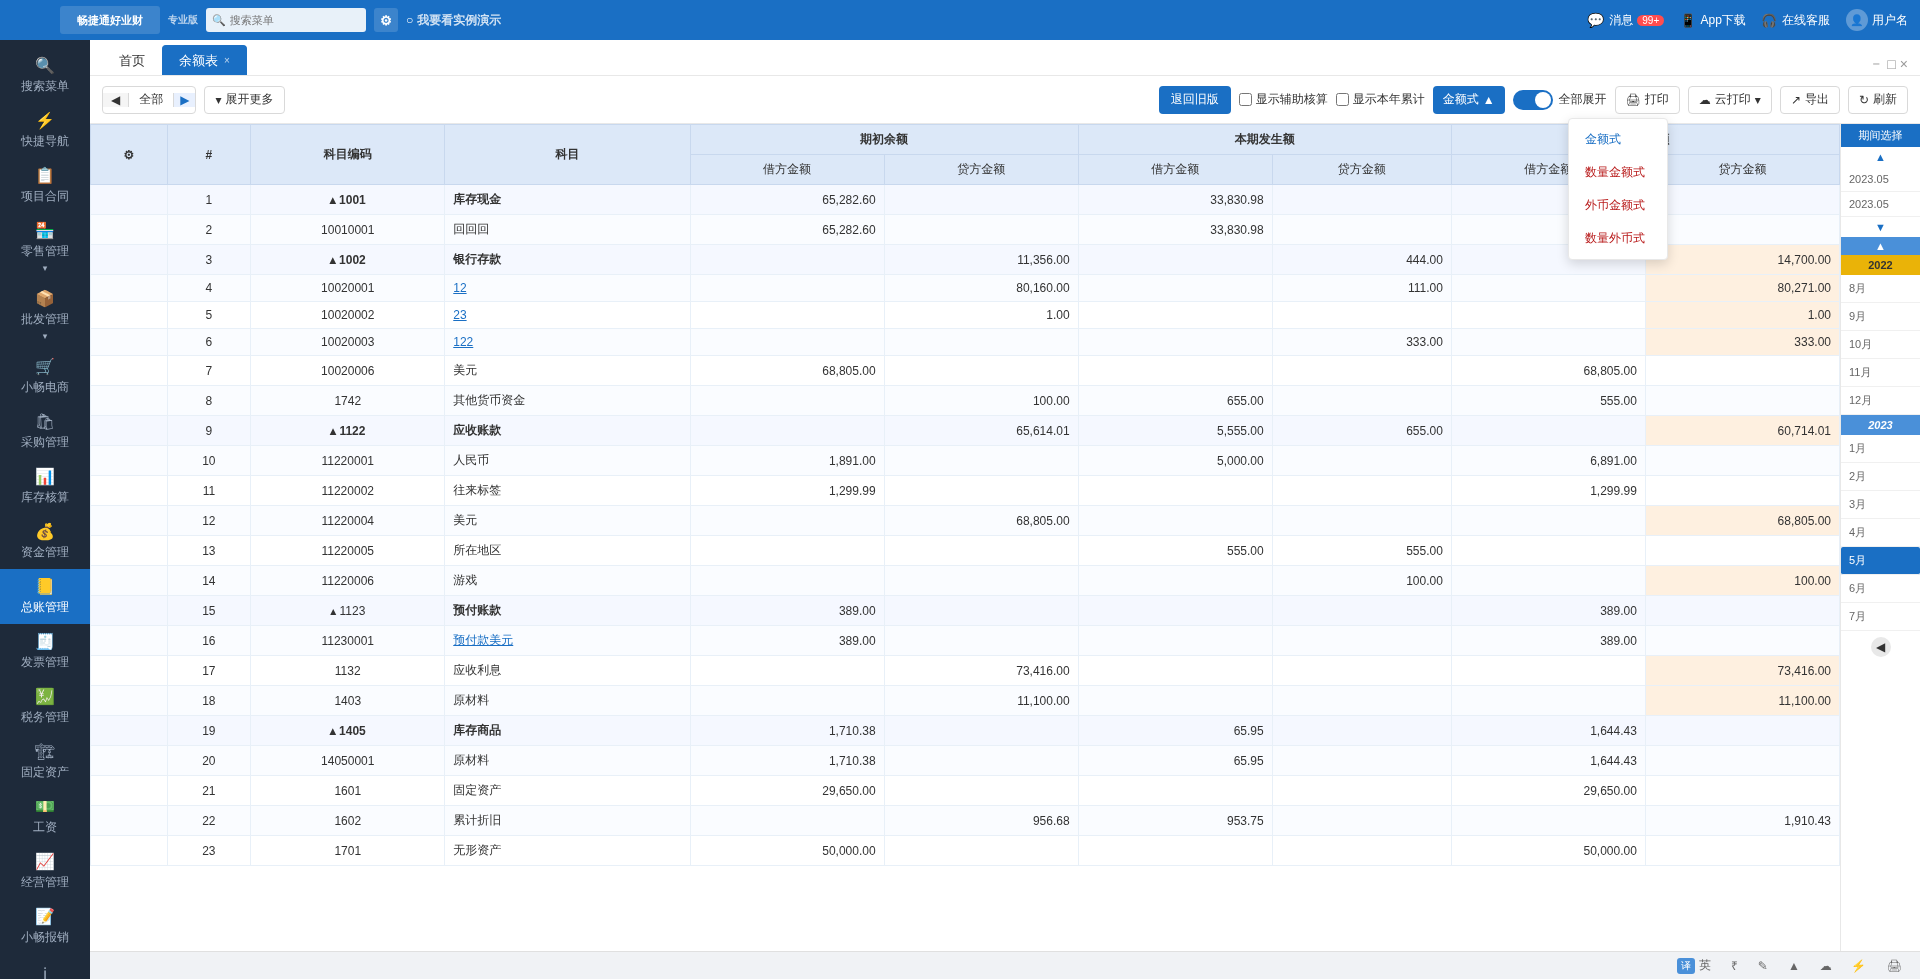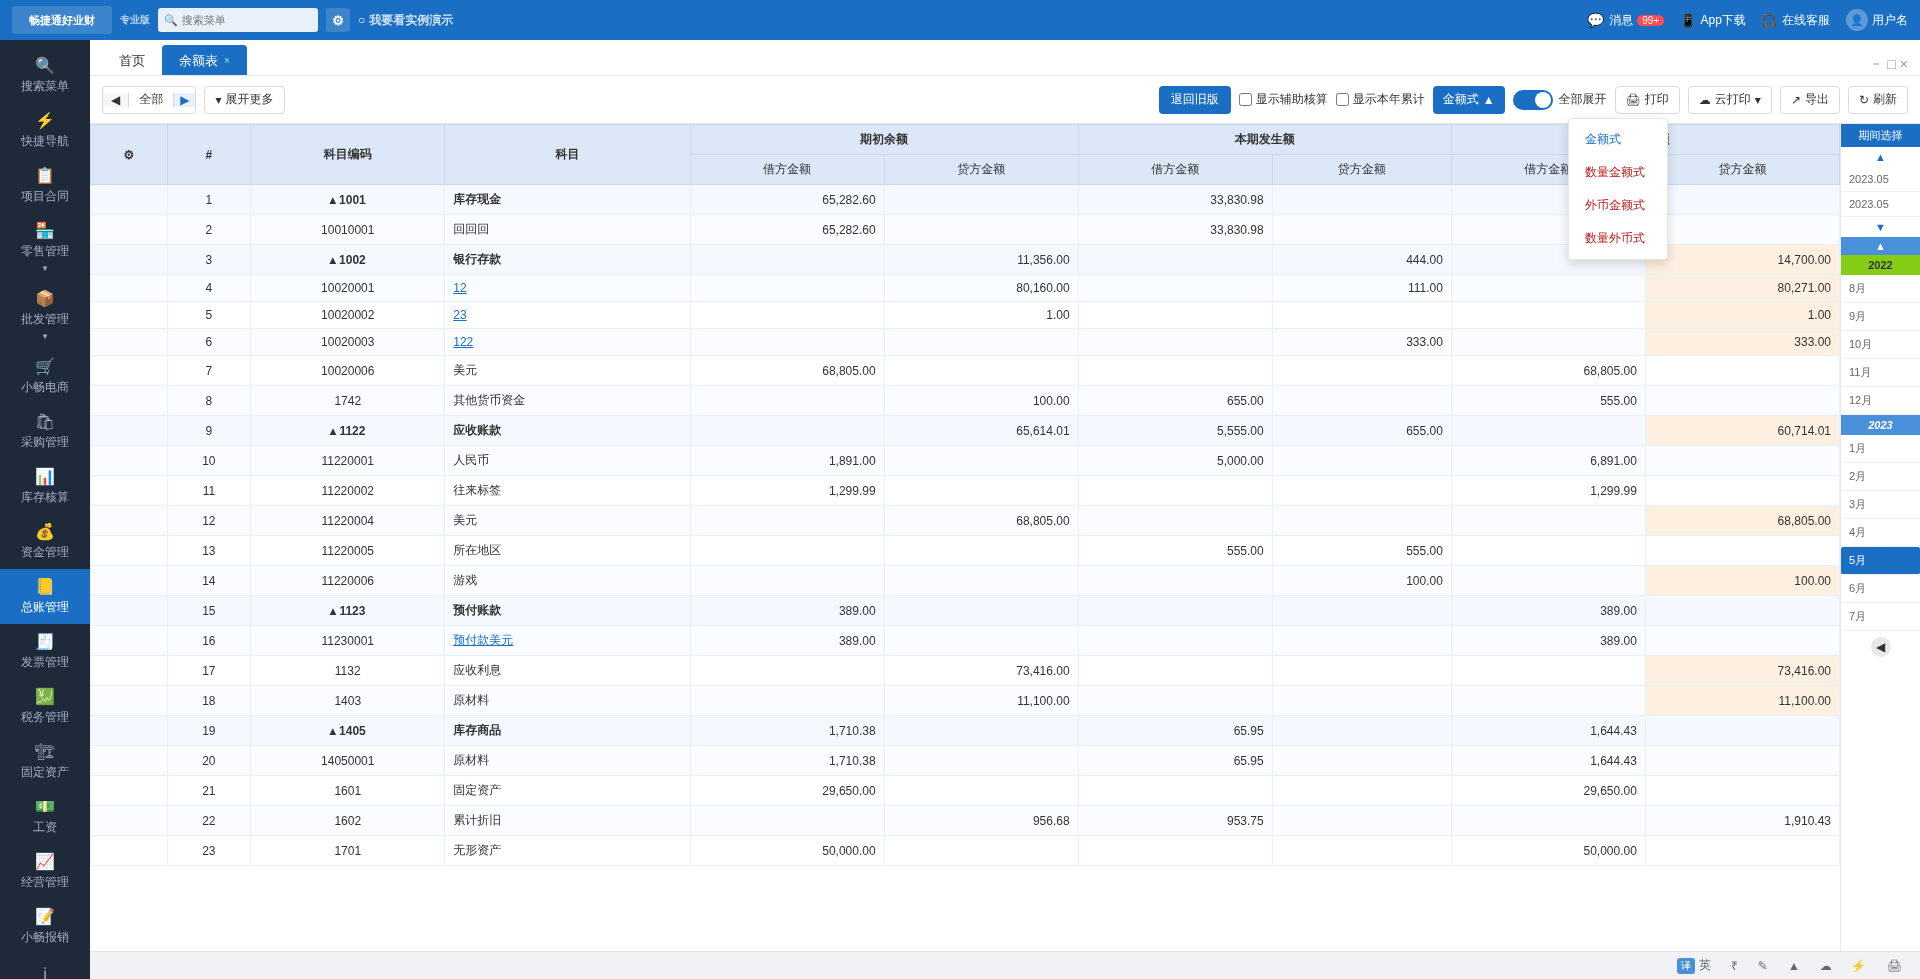--- a/index.html
+++ b/index.html
@@ -8,21 +8,21 @@
     
     .top-bar {
       height: 40px;
       background: #1a6fc4;
       display: flex;
       align-items: center;
       padding: 0 12px;
       justify-content: space-between;
     }
     .top-bar-left { display: flex; align-items: center; gap: 8px; color: #fff; font-size: 13px; font-weight: bold; }
-    .top-bar-logo { width: 100px; height: 28px; background: rgba(255,255,255,0.15); border-radius: 3px; display: flex; align-items: center; justify-content: center; color: #fff; font-size: 11px; }
+    .top-bar-logo { width: 100px; height: 28px; background: rgba(255,255,255,0.15); border-radius: 3px; display: flex; align-items: center; justify-content: center; color: #fff; font-size: 11px; margin-left: 48px; }
     .top-bar-right { display: flex; align-items: center; gap: 16px; color: #fff; font-size: 12px; }
     .top-bar-btn { display: flex; align-items: center; gap: 4px; cursor: pointer; }
     .badge { background: #ff4d4f; border-radius: 8px; padding: 0 5px; font-size: 10px; color: #fff; }
 
     
     .app-layout { display: flex; height: calc(100vh - 40px); }
 
     
     .sidebar {
       width: 90px;
@@ -183,21 +183,21 @@
       padding: 6px 8px;
       border-bottom: 1px solid #f0f0f0;
       cursor: pointer;
       text-align: center;
       color: #666;
       display: flex;
       align-items: center;
       justify-content: space-between;
     }
     .side-panel-item.active-month { background: #1a6fc4; color: #fff; border-radius: 2px; }
-    .side-panel-year { background: #84cc16; padding: 4px 8px; color: #333; font-weight: bold; text-align: center; }
+    .side-panel-year { background: #eab308; padding: 4px 8px; color: #333; font-weight: bold; text-align: center; }
     .nav-arrow { text-align: center; padding: 4px; cursor: pointer; color: #1a6fc4; }
 
     
     .bottom-bar {
       height: 28px;
       background: #f0f2f5;
       border-top: 1px solid #e0e0e0;
       display: flex;
       align-items: center;
       justify-content: flex-end;
@@ -603,21 +603,21 @@
       <td class="td-num"></td>
       <td class="td-num"></td>
       <td class="td-num"></td>
       <td class="td-num">100.00</td>
       <td class="td-num"></td>
       <td class="td-highlight">100.00</td>
     </tr>
               <tr class="row-parent">
       <td class="td-center"></td>
       <td class="td-center">15</td>
-      <td class="td-center" style="font-weight:700;">▴ 1123</td>
+      <td class="td-center" style="font-weight:400;">▴ 1123</td>
       <td style="font-weight:600;">预付账款</td>
       <td class="td-num">389.00</td>
       <td class="td-num"></td>
       <td class="td-num"></td>
       <td class="td-num"></td>
       <td class="td-num">389.00</td>
       <td class="td-num"></td>
     </tr>
               <tr>
       <td class="td-center"></td>

